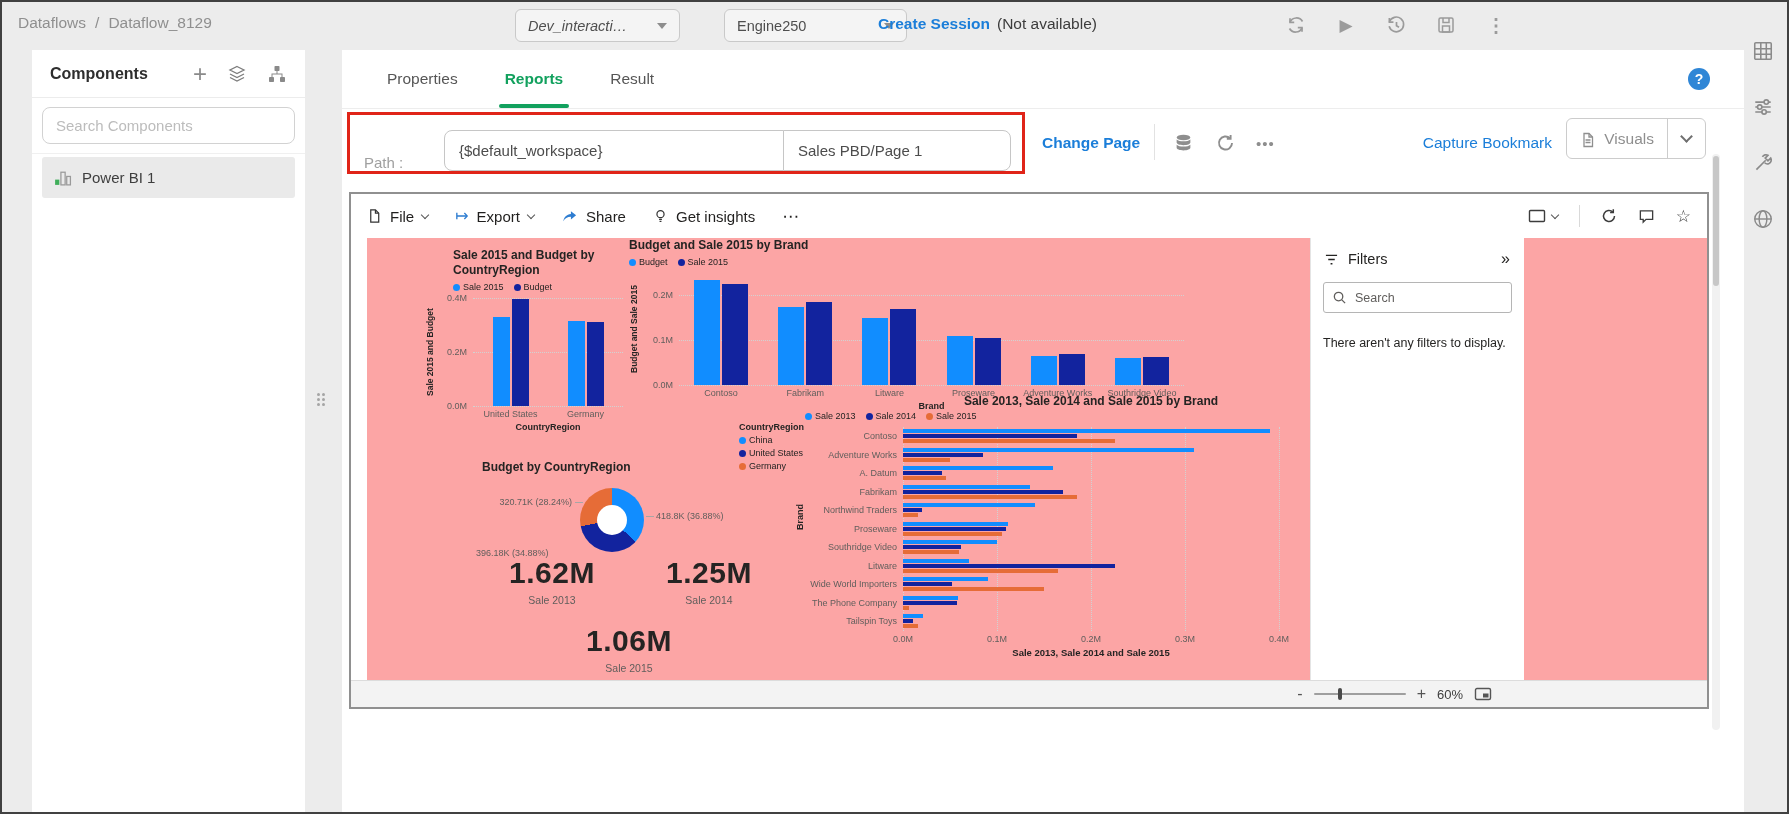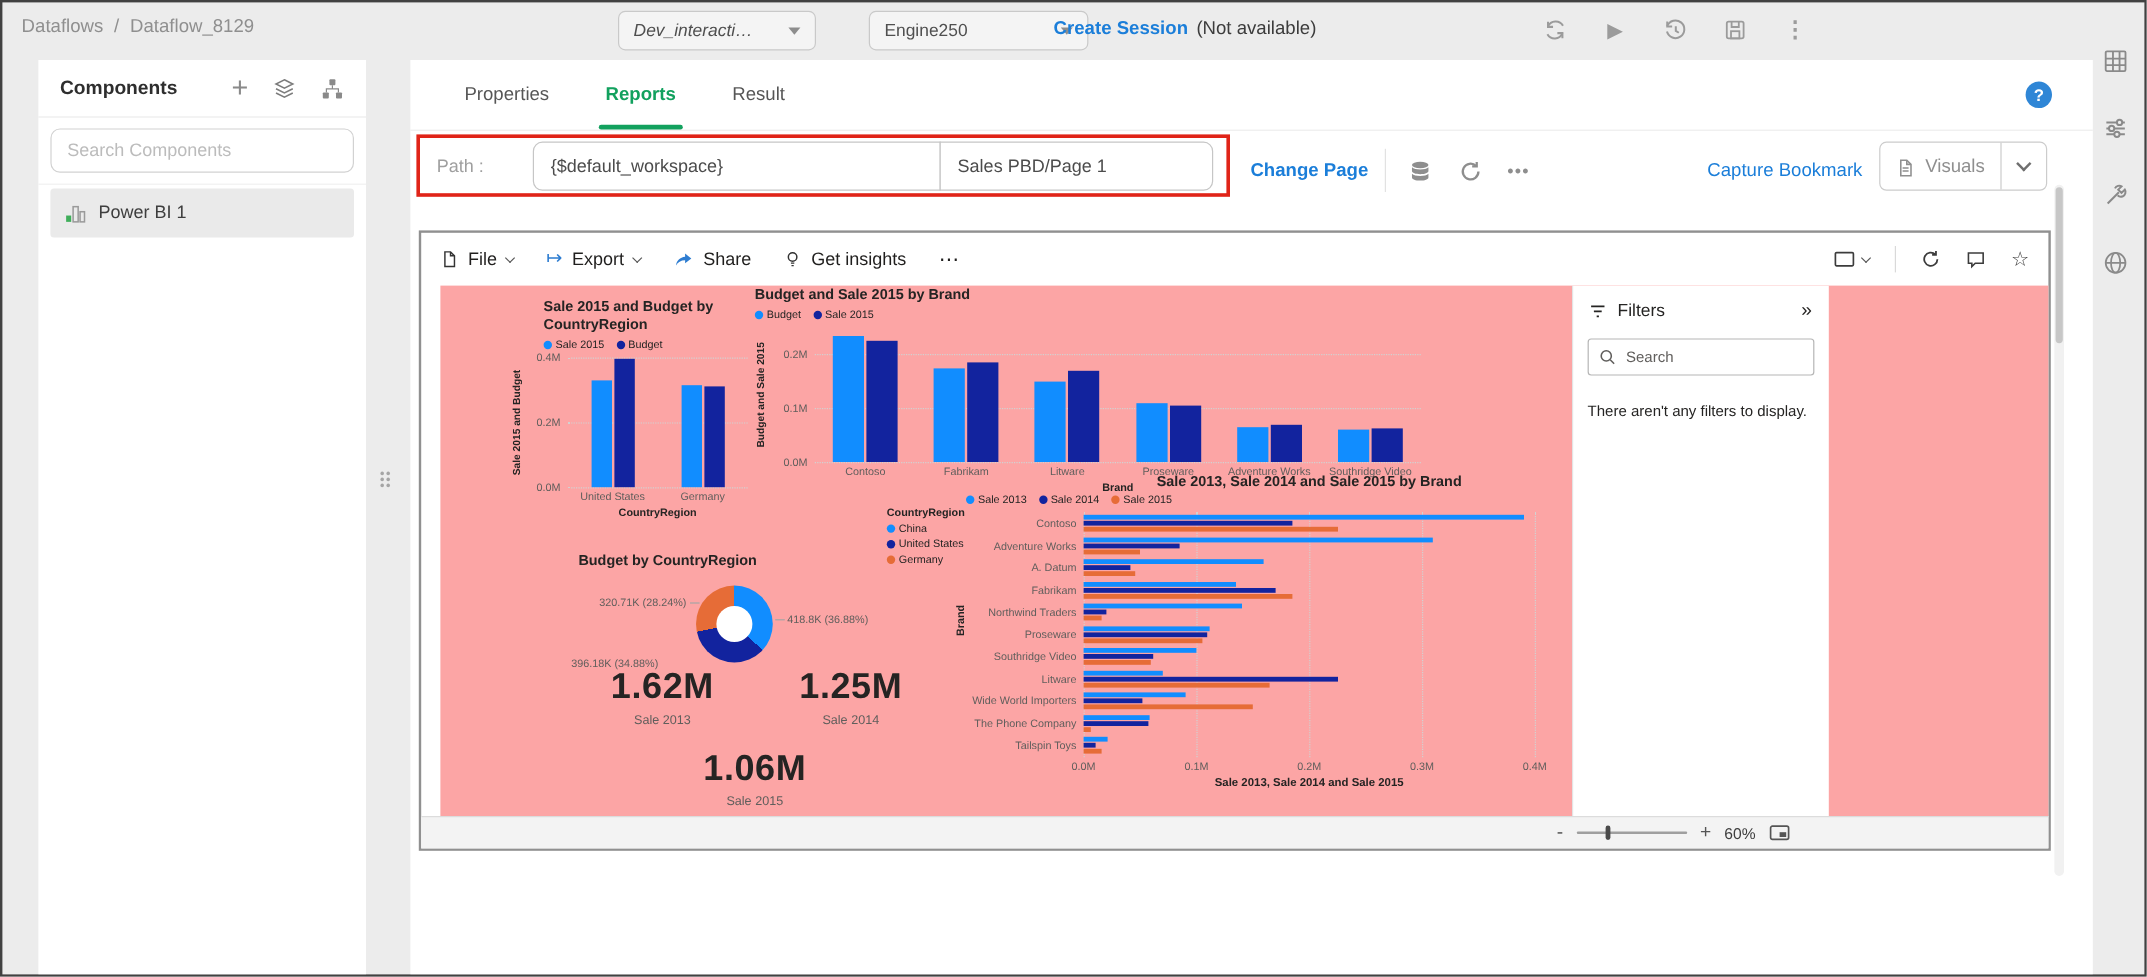--- a/index.html
+++ b/index.html
@@ -44,21 +44,21 @@
   .main{position:absolute;left:340px;top:48px;width:1402px;bottom:0;background:#fff;}
   .tabs{height:59px;display:flex;align-items:center;padding-left:45px;gap:47px;border-bottom:1px solid #ededed;position:relative;box-sizing:border-box;}
   .tab{font-size:15.5px;color:#565656;position:relative;height:100%;display:flex;align-items:center;cursor:pointer;}
   .tab .tab-underline{display:none;}
   .tab.active{color:#12a15e;font-weight:700;}
   .tab.active .tab-underline{display:block;position:absolute;bottom:0;left:-6px;right:-6px;height:4px;background:#12a15e;border-radius:3px;}
   .help{position:absolute;right:34px;top:18px;width:22px;height:22px;border-radius:50%;background:#2f86d6;color:#fff;font-size:14px;font-weight:700;display:flex;align-items:center;justify-content:center;cursor:pointer;}
 
   
   .path-row{position:relative;height:68px;}
-  .red-box{position:absolute;left:5px;top:3px;width:678px;height:52px;border:3px solid #e02418;display:flex;align-items:center;box-sizing:border-box;}
+  .red-box{position:absolute;left:5px;top:3px;width:678px;height:62px;border:3px solid #e02418;display:flex;align-items:flex-end;box-sizing:border-box;}
   .path-label{margin-left:14px;width:80px;font-size:15px;color:#9f9f9f;}
   .path-input{height:41px;border:1px solid #c6c6c6;font-size:15px;color:#4c4c4c;padding:0 14px;box-sizing:border-box;background:#fff;outline:none;}
   .path-ws{width:340px;border-radius:8px 0 0 8px;}
   .path-pg{width:228px;border-radius:0 8px 8px 0;margin-left:-1px;}
   .change-page{position:absolute;left:700px;top:50%;transform:translateY(-50%);color:#1b7ed9;font-weight:600;font-size:15.5px;cursor:pointer;}
   .vdiv{position:absolute;left:812px;top:15px;height:36px;width:1px;background:#e2e2e2;}
   .row-ibtn{position:absolute;top:50%;transform:translateY(-50%);color:#8e8e8e;cursor:pointer;display:flex;align-items:center;}
   .ib-db{left:832px;}
   .ib-refresh{left:874px;}
   .ib-dots{left:914px;font-size:15px;letter-spacing:1px;color:#8e8e8e;}

